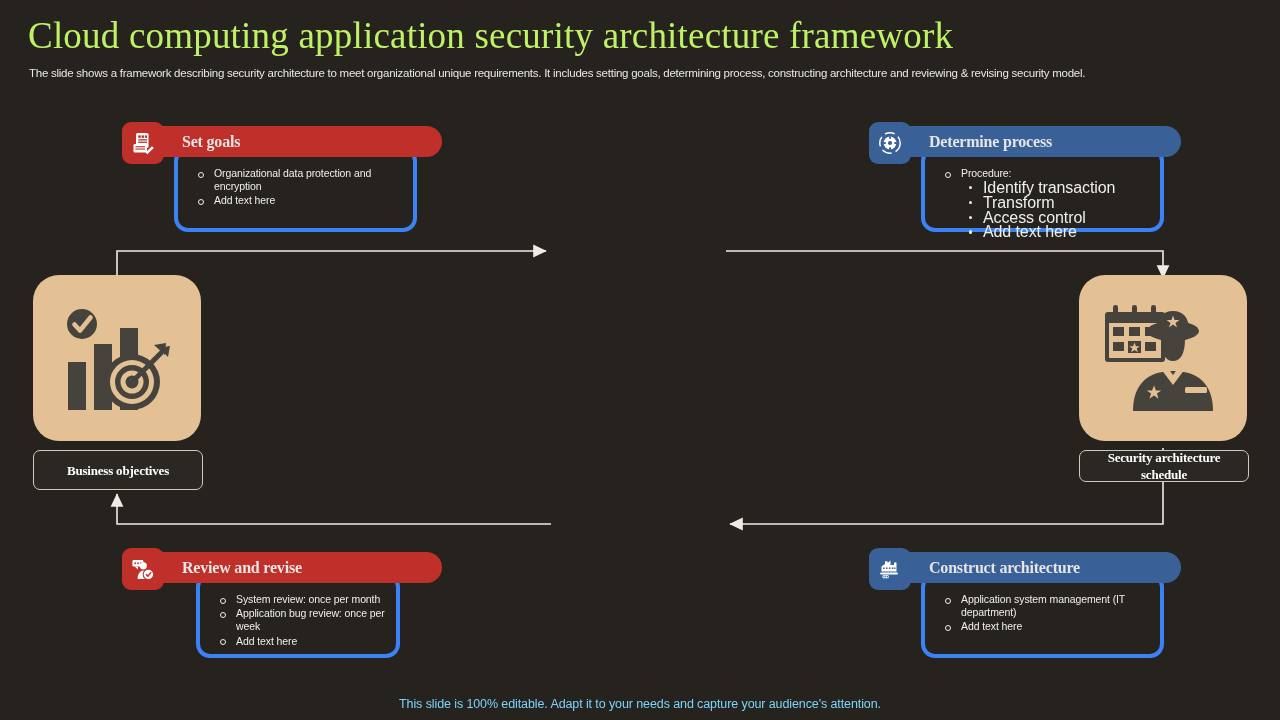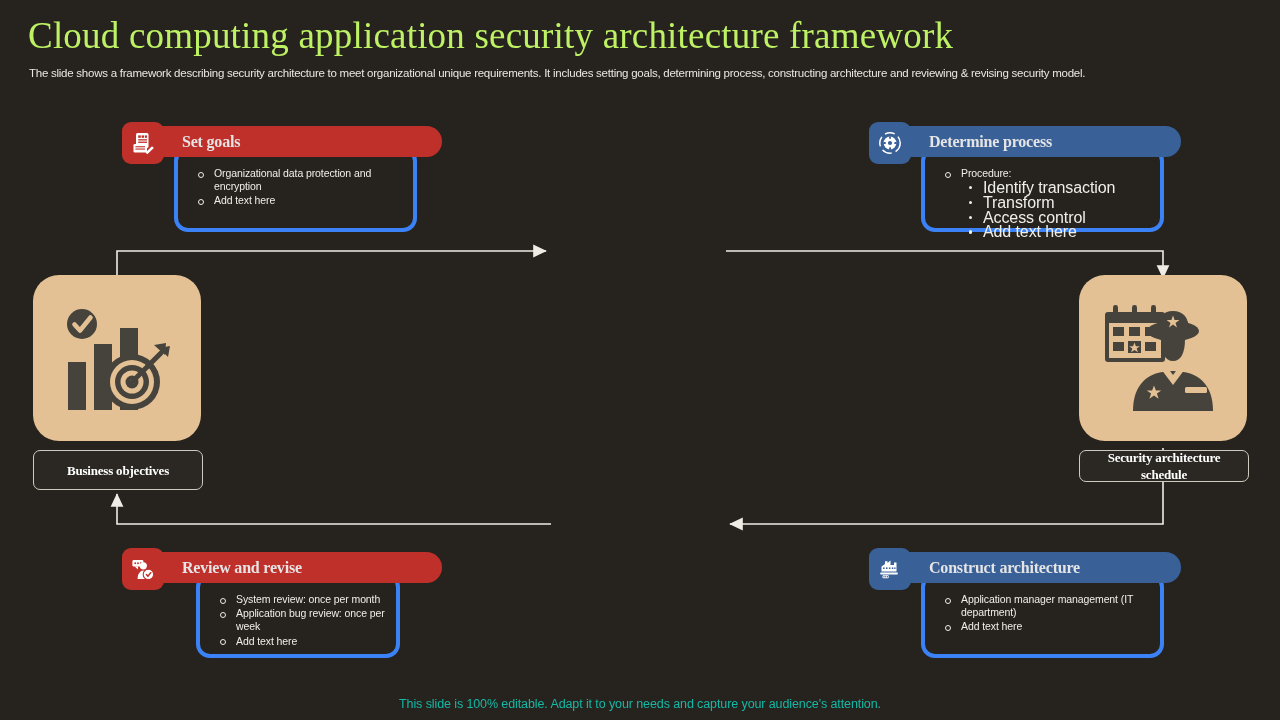--- a/index.html
+++ b/index.html
@@ -19,21 +19,21 @@
     font-size:37px;line-height:44px;font-weight:400;
     color:#bef264;letter-spacing:.2px;white-space:nowrap;
   }
   .subtitle{
     position:absolute;left:29px;top:66px;width:1200px;
     font-size:11.5px;line-height:15px;color:#e9e7e2;
     letter-spacing:-0.25px;white-space:nowrap;
   }
   .footer{
     position:absolute;left:0;right:0;bottom:9px;text-align:center;
-    font-size:12.5px;color:#14b8a6;letter-spacing:-0.1px;
+    font-size:12.5px;color:#7dd3fc;letter-spacing:-0.1px;
   }
 
   
   .wires{position:absolute;left:0;top:0;width:1280px;height:720px;}
 
   
   .card{position:absolute;}
   .card .badge{
     position:absolute;left:0;top:0;width:42px;height:42px;
     border-radius:9px;display:flex;align-items:center;justify-content:center;
@@ -228,21 +228,21 @@
         <g fill="#3a6098">
           <rect x="6.4" y="20.1" width="1.1" height="1.3"></rect>
           <rect x="8.2" y="20.1" width="1.1" height="1.3"></rect>
           <rect x="10" y="20.1" width="1.1" height="1.3"></rect>
         </g>
       </svg>
     </div>
     <div class="head" style="width:252px;">Construct architecture</div>
     <div class="body" style="width:243px;height:85px;">
       <ul class="lv1">
-        <li>Application manager management (IT department)</li>
+        <li>Application system management (IT department)</li>
         <li>Add text here</li>
       </ul>
     </div>
   </div>
 
 
   <div class="panel" style="left:33px;top:275px;">
     <svg width="122" height="112" viewBox="0 0 122 112">
       <g fill="#46433c">
         <circle cx="26" cy="22" r="15"></circle>

